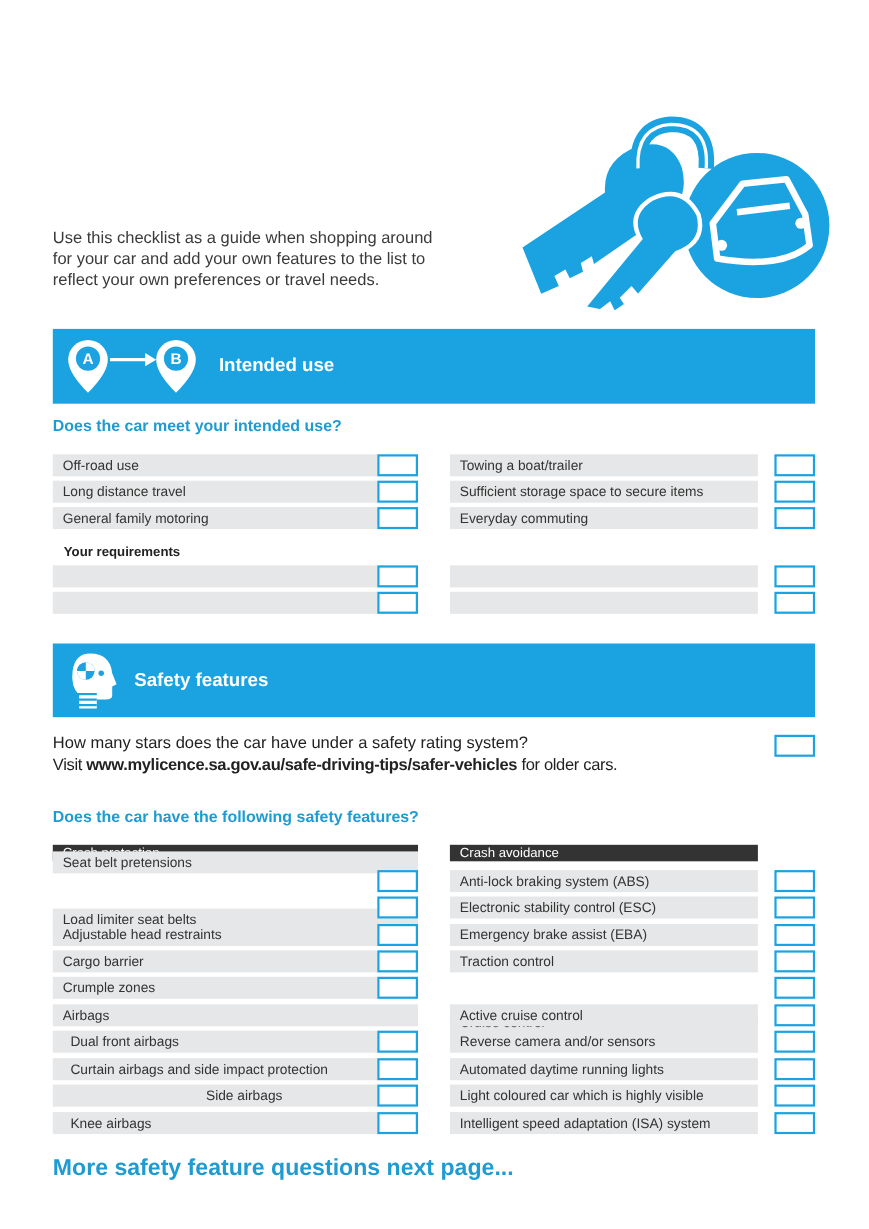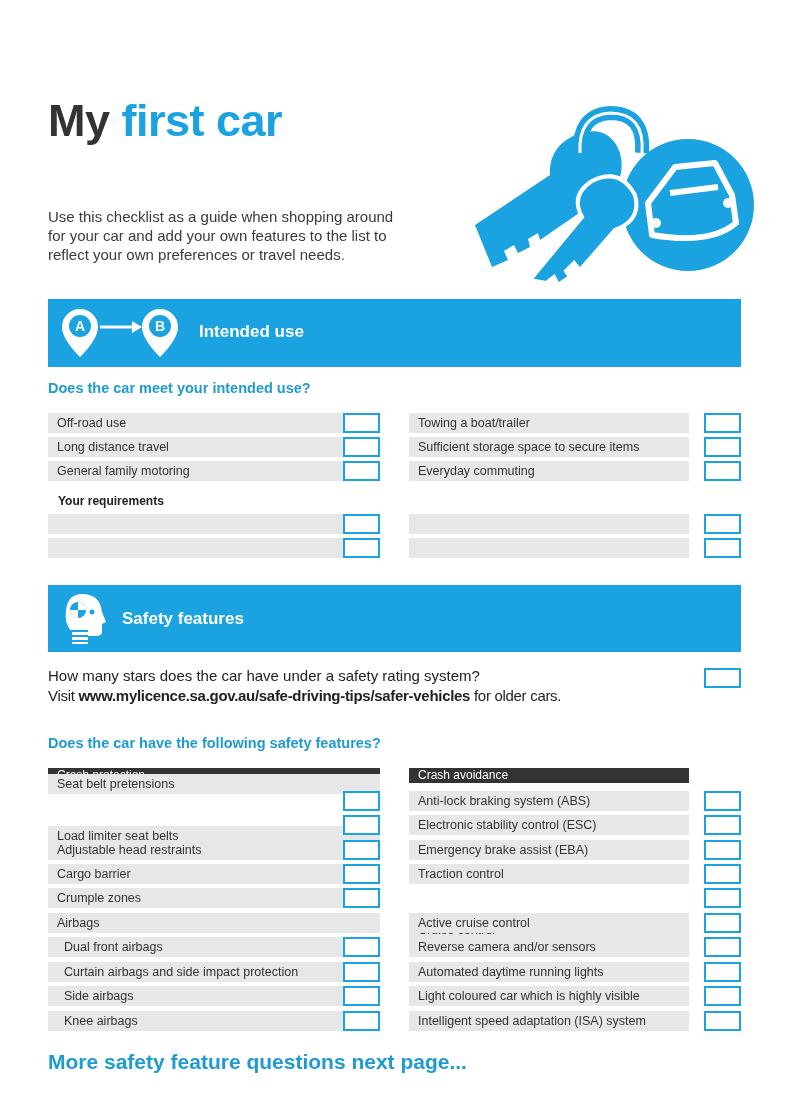--- a/index.html
+++ b/index.html
@@ -35,21 +35,20 @@
   .stars { position: absolute; left: 48px; top: 666px; font-size: 15px; line-height: 19.5px; color: #222; }
   .stars b { font-weight: bold; }
   .stars .narrow { letter-spacing: -0.3px; }
 
   .footer { position: absolute; left: 48px; top: 1050px; font-size: 21px; font-weight: bold; color: #1e9bd1; }
 </style>
 </head>
 <body>
 
 <div class="title">
-  <div><span>My </span><span class="blue">first car</span></div>
 </div>
 
 <div class="intro">
   <div>Use this checklist as a guide when shopping around</div>
   <div>for your car and add your own features to the list to</div>
   <div>reflect your own preferences or travel needs.</div>
 </div>
 
 <svg class="hero" viewBox="0 0 290 180">
 
@@ -146,21 +145,21 @@
 <div class="cb l" style="top:864px;"></div>
 <div class="row left" style="top:888px;"><span class="txt">Crumple zones</span></div>
 <div class="cb l" style="top:888px;"></div>
 
 <div class="row left" style="top:913px;"><span class="txt">Airbags</span></div>
 
 <div class="row left indent" style="top:937px;"><span class="txt">Dual front airbags</span></div>
 <div class="cb l" style="top:937px;"></div>
 <div class="row left indent" style="top:962px;"><span class="txt">Curtain airbags and side impact protection</span></div>
 <div class="cb l" style="top:962px;"></div>
-<div class="row left indent" style="top:986px;"><span class="txt">Side airbags</span></div>
+<div class="row left indent" style="top:986px;text-align:center;"><span class="txt">Side airbags</span></div>
 <div class="cb l" style="top:986px;"></div>
 <div class="row left indent" style="top:1011px;"><span class="txt">Knee airbags</span></div>
 <div class="cb l" style="top:1011px;"></div>
 
 <div class="colhead right" style="top:768px;">Crash avoidance</div>
 
 <div class="row right" style="top:791px;"><span class="txt">Anti-lock braking system (ABS)</span></div>
 <div class="cb r" style="top:791px;"></div>
 <div class="row right" style="top:815px;"><span class="txt">Electronic stability control (ESC)</span></div>
 <div class="cb r" style="top:815px;"></div>

